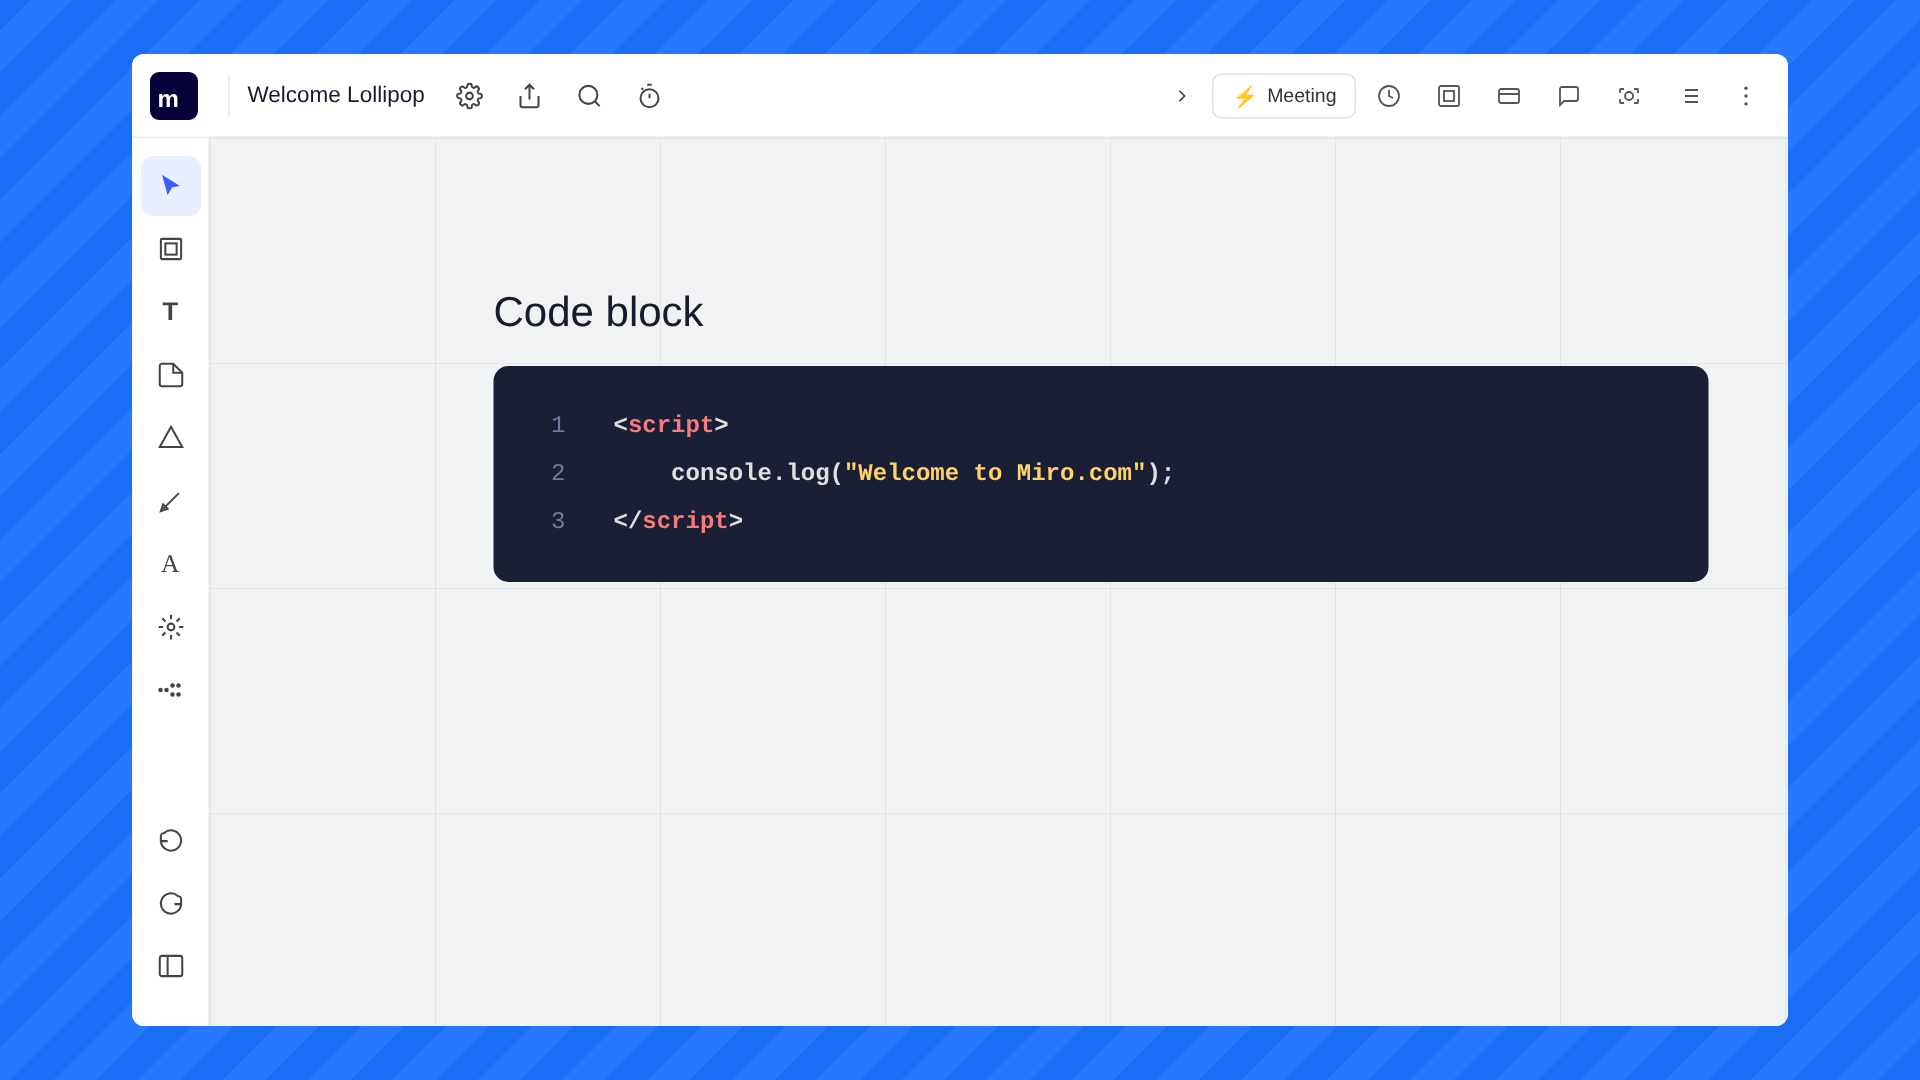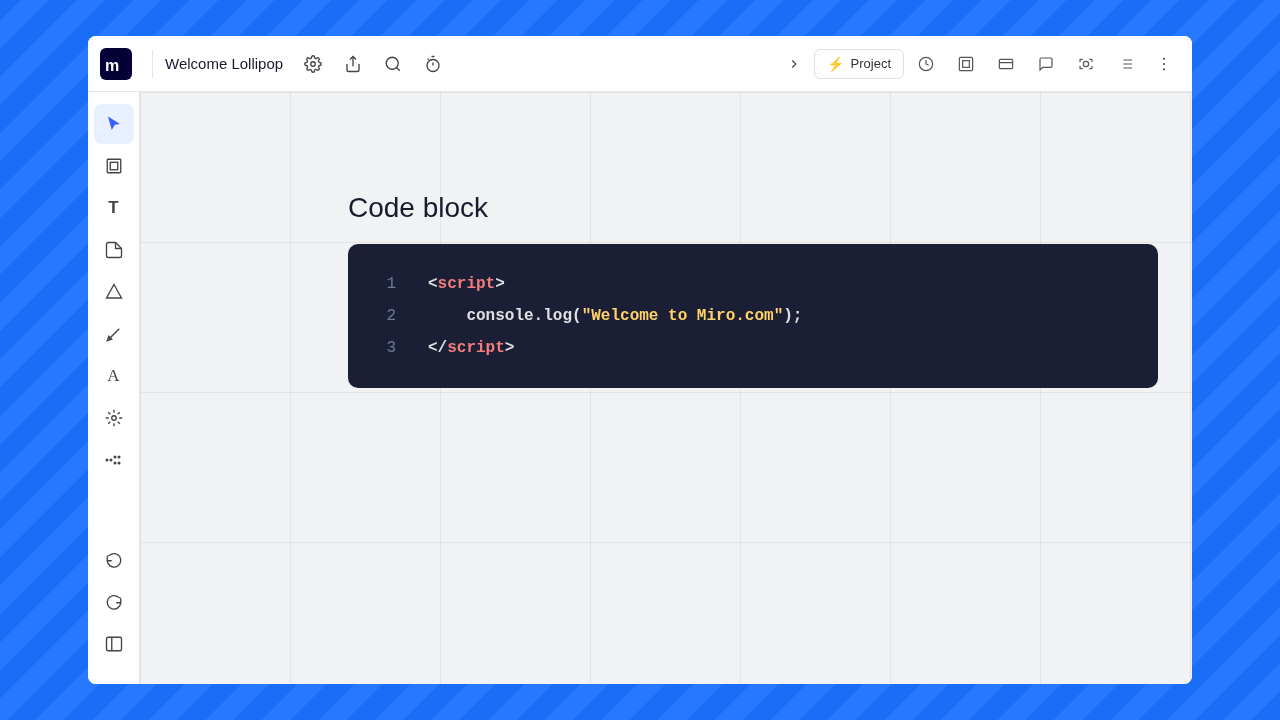--- a/index.html
+++ b/index.html
@@ -219,21 +219,21 @@
         linear-gradient(rgba(0,0,0,0.06) 1px, transparent 1px),
         linear-gradient(90deg, rgba(0,0,0,0.06) 1px, transparent 1px);
       background-size: 150px 150px;
       overflow: hidden;
     }
 
     
     .canvas-content {
       position: absolute;
       top: 100px;
-      left: 208px;
+      left: 189px;
     }
 
     .section-title {
       font-size: 28px;
       font-weight: 400;
       color: #1a1a2e;
       margin-bottom: 20px;
     }
 
     .code-block {
@@ -334,21 +334,21 @@
 
     <div class="topbar-right">
       <button class="expand-btn">
         <svg width="14" height="14" viewBox="0 0 24 24" fill="none" stroke="currentColor" stroke-width="2">
           <polyline points="9 18 15 12 9 6"></polyline>
         </svg>
       </button>
 
       <button class="meeting-btn">
         <span class="bolt-icon">⚡</span>
-        <span>Project</span>
+        <span>Meeting</span>
       </button>
 
       <button class="right-icon-btn">
         <svg width="16" height="16" viewBox="0 0 24 24" fill="none" stroke="currentColor" stroke-width="1.8">
           <circle cx="12" cy="12" r="10"></circle>
           <polyline points="12 6 12 12 16 14"></polyline>
         </svg>
       </button>
 
       <button class="right-icon-btn">

